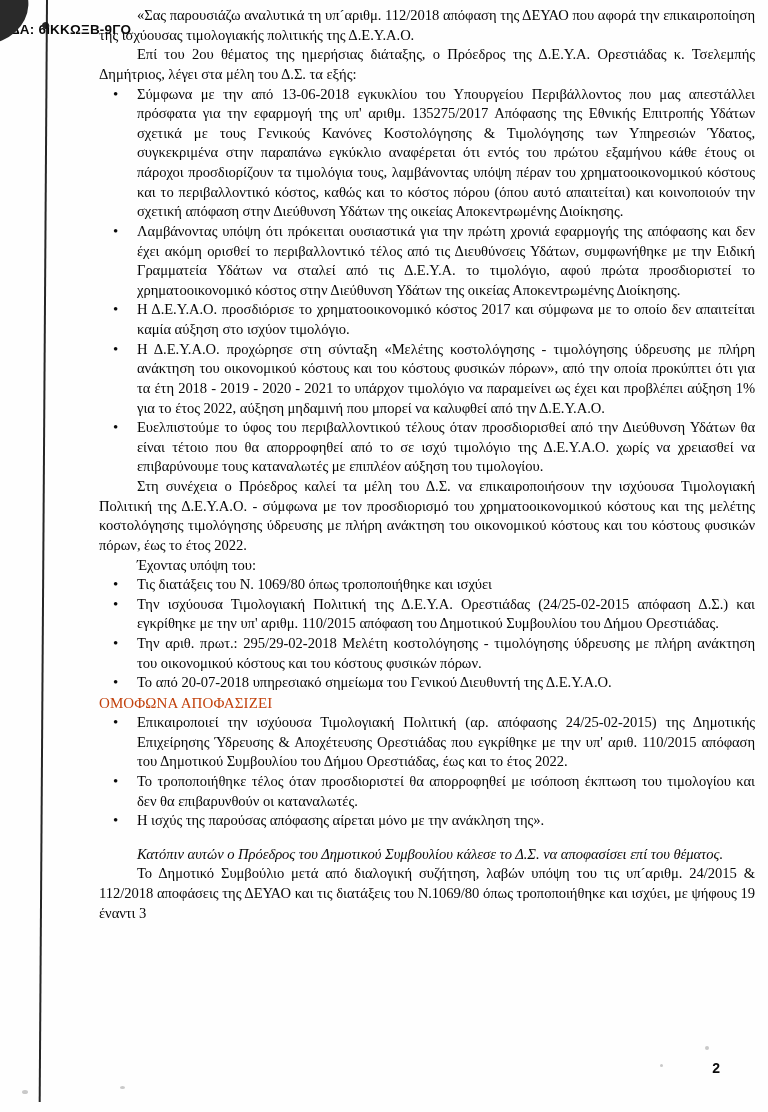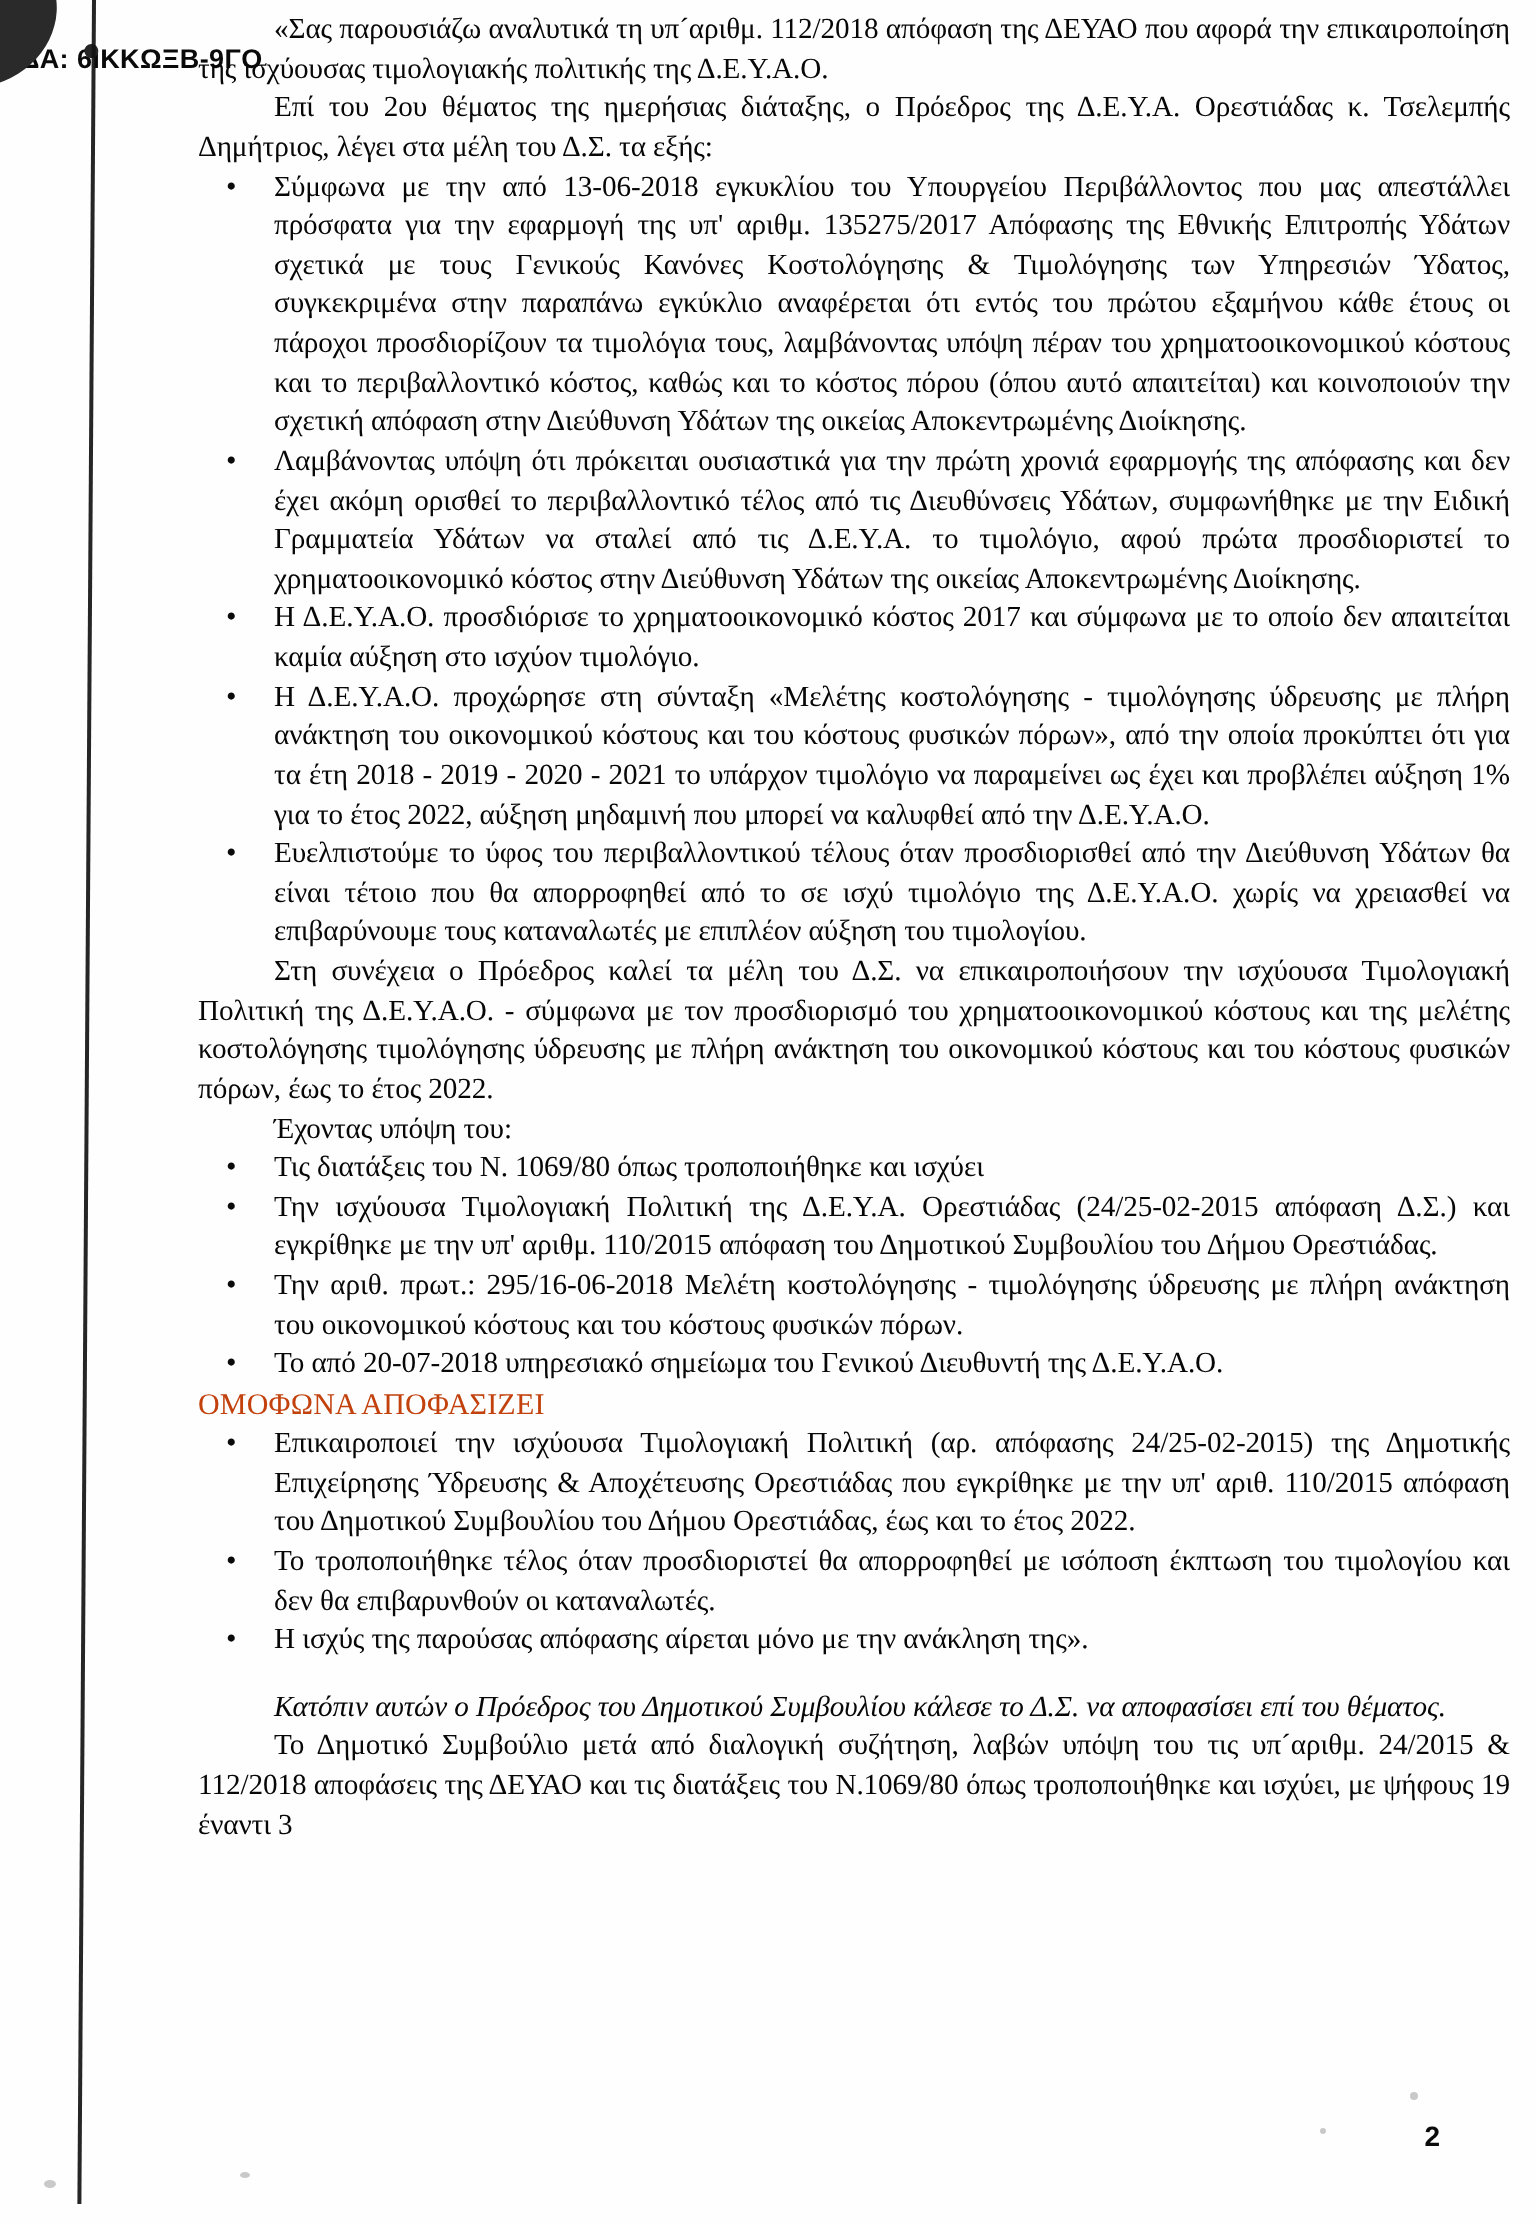--- a/index.html
+++ b/index.html
@@ -191,21 +191,21 @@
       </ul>
 
       <p class="para indent">Στη συνέχεια ο Πρόεδρος καλεί τα μέλη του Δ.Σ. να επικαιροποιήσουν την ισχύουσα Τιμολογιακή Πολιτική της Δ.Ε.Υ.Α.Ο. - σύμφωνα με τον προσδιορισμό του χρηματοοικονομικού κόστους και της μελέτης κοστολόγησης τιμολόγησης ύδρευσης με πλήρη ανάκτηση του οικονομικού κόστους και του κόστους φυσικών πόρων, έως το έτος 2022.</p>
 
 
       <p class="para indent">Έχοντας υπόψη του:</p>
 
       <ul class="bullets">
         <li>Τις διατάξεις του Ν. 1069/80 όπως τροποποιήθηκε και ισχύει</li>
         <li>Την ισχύουσα Τιμολογιακή Πολιτική της Δ.Ε.Υ.Α. Ορεστιάδας (24/25-02-2015 απόφαση Δ.Σ.) και εγκρίθηκε με την υπ' αριθμ. 110/2015 απόφαση του Δημοτικού Συμβουλίου του Δήμου Ορεστιάδας.</li>
-        <li>Την αριθ. πρωτ.: 295/16-06-2018 Μελέτη κοστολόγησης - τιμολόγησης ύδρευσης με πλήρη ανάκτηση του οικονομικού κόστους και του κόστους φυσικών πόρων.</li>
+        <li>Την αριθ. πρωτ.: 295/29-02-2018 Μελέτη κοστολόγησης - τιμολόγησης ύδρευσης με πλήρη ανάκτηση του οικονομικού κόστους και του κόστους φυσικών πόρων.</li>
         <li>Το από 20-07-2018 υπηρεσιακό σημείωμα του Γενικού Διευθυντή της Δ.Ε.Υ.Α.Ο.</li>
       </ul>
 
       <p class="left-heading">ΟΜΟΦΩΝΑ ΑΠΟΦΑΣΙΖΕΙ</p>
 
       <ul class="bullets">
         <li>Επικαιροποιεί την ισχύουσα Τιμολογιακή Πολιτική (αρ. απόφασης 24/25-02-2015) της Δημοτικής Επιχείρησης Ύδρευσης &amp; Αποχέτευσης Ορεστιάδας που εγκρίθηκε με την υπ' αριθ. 110/2015 απόφαση του Δημοτικού Συμβουλίου του Δήμου Ορεστιάδας, έως και το έτος 2022.</li>
         <li>Το τροποποιήθηκε τέλος όταν προσδιοριστεί θα απορροφηθεί με ισόποση έκπτωση του τιμολογίου και δεν θα επιβαρυνθούν οι καταναλωτές.</li>
         <li>Η ισχύς της παρούσας απόφασης αίρεται μόνο με την ανάκληση της».</li>
       </ul>

